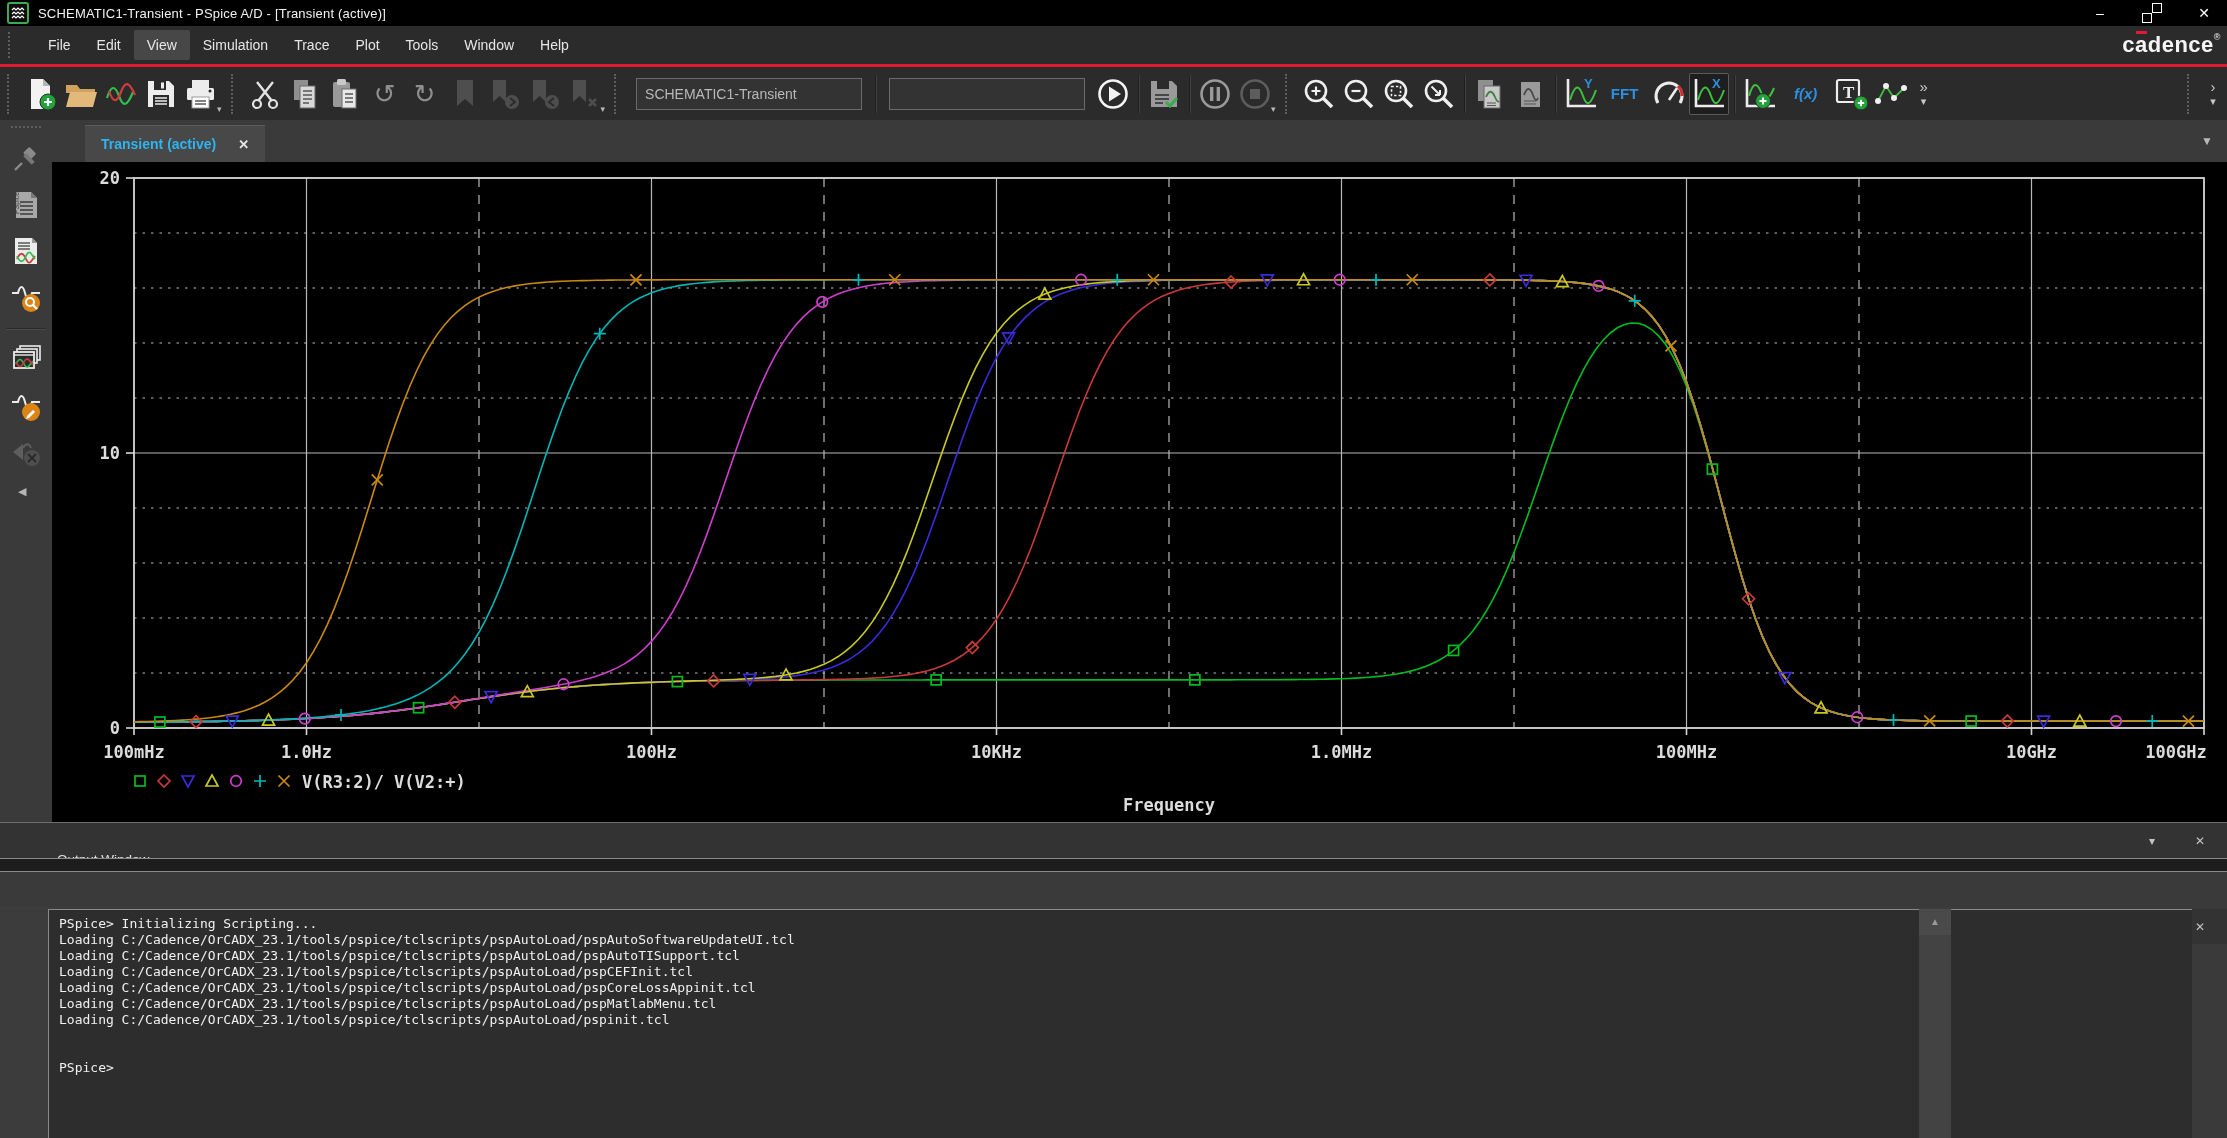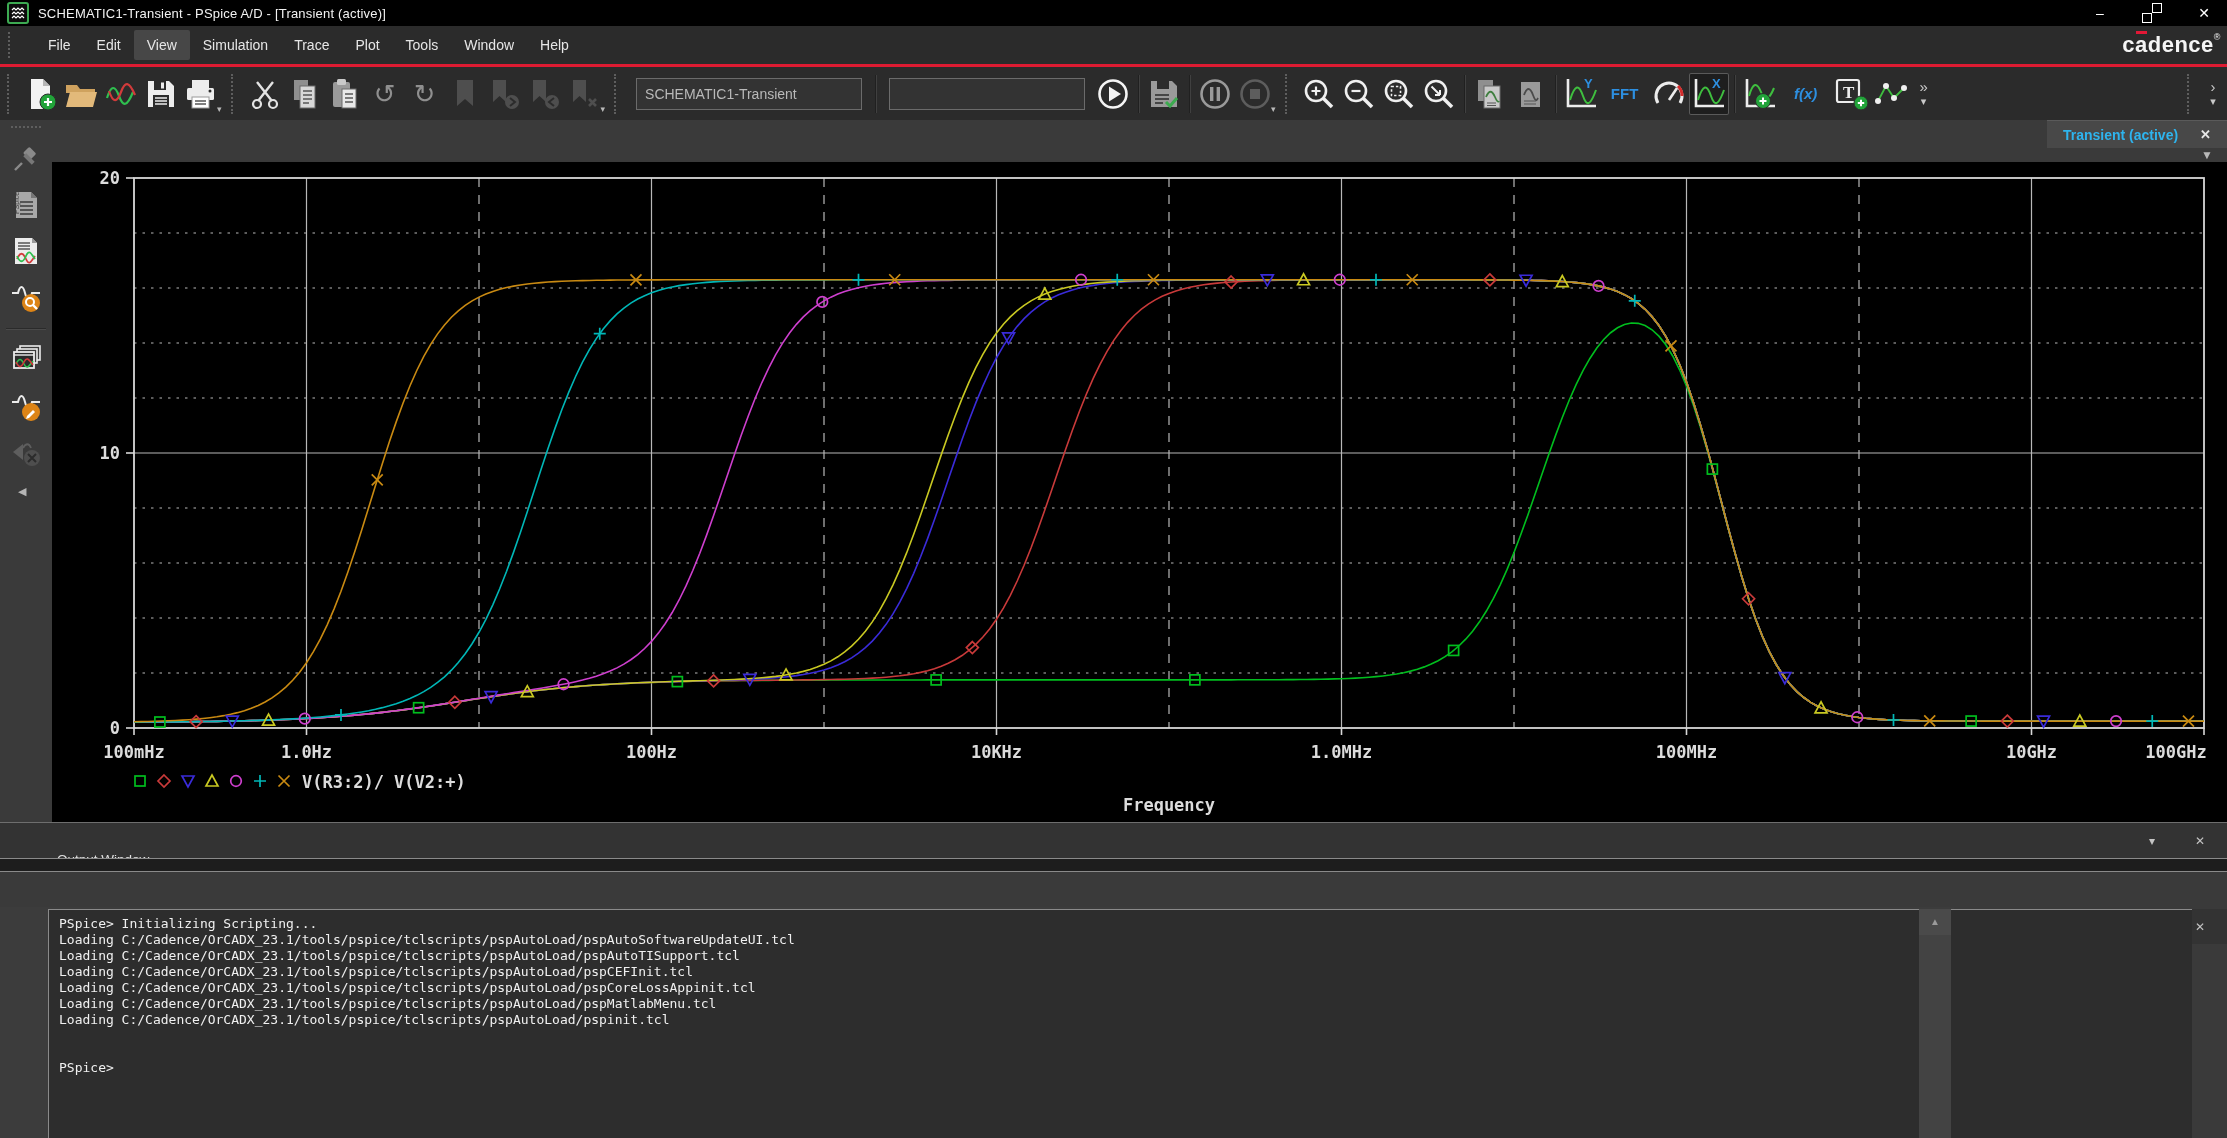--- a/index.html
+++ b/index.html
@@ -40,21 +40,21 @@
   .bluetext{color:#2d8fe0;font-weight:bold;font-size:15px;}
   #toolbar-right{margin-left:auto;display:flex;align-items:center;flex:none;margin-right:2px;}
   .ovf-col{display:flex;flex-direction:column;align-items:center;justify-content:center;gap:4px;width:24px;}
   .ovf-col span{color:#c9c9c9;font-size:11px;line-height:11px;}
   
   #sidebar{position:absolute;left:0;top:120px;width:52px;height:702px;background:#3a3a3a;}
   #sidebar-handle{margin:6px auto 10px auto;width:30px;border-top:2px dotted #5e5e5e;height:2px;}
   .side-icon{width:34px;height:34px;margin:12px auto;display:flex;align-items:center;justify-content:center;}
   #sidebar-sep{width:40px;margin:14px auto;border-top:1px solid #2a2a2a;box-shadow:0 1px 0 #4a4a4a;}
   #sidebar-collapse{color:#b5b5b5;font-size:11px;margin:16px auto;width:20px;text-align:left;padding-left:4px;}
-  #tabstrip{position:absolute;left:52px;top:120px;width:2175px;height:42px;background:#3a3a3a;display:flex;align-items:flex-end;flex-direction:column;}
+  #tabstrip{position:absolute;left:52px;top:120px;width:2175px;height:42px;background:#3a3a3a;display:flex;align-items:flex-end;}
   #tab-active{margin-left:33px;height:36px;background:#484848;display:flex;align-items:center;padding:0 16px;border-top:1px solid #5a5a5a;}
   #tab-active .tab-label{color:#2eb4ee;font-weight:bold;font-size:14px;}
   #tab-active .tab-close{color:#e8e8e8;font-size:13px;margin-left:22px;font-weight:bold;}
   #tab-overflow{margin-left:auto;margin-right:14px;color:#b8b8b8;font-size:12px;align-self:center;}
   #plot-region{position:absolute;left:52px;top:162px;width:2175px;height:660px;background:#000;}
   
   #out-topline{position:absolute;left:0;top:822px;width:2227px;height:1px;background:#6e6e6e;}
   #output-header{position:absolute;left:0;top:823px;width:2227px;height:35px;background:#333;display:flex;align-items:center;}
   .pane-title{color:#e0e0e0;font-size:13.5px;margin-left:57px;margin-top:37px;}
   .pane-btns{margin-left:auto;display:flex;align-items:center;gap:40px;margin-right:22px;}

